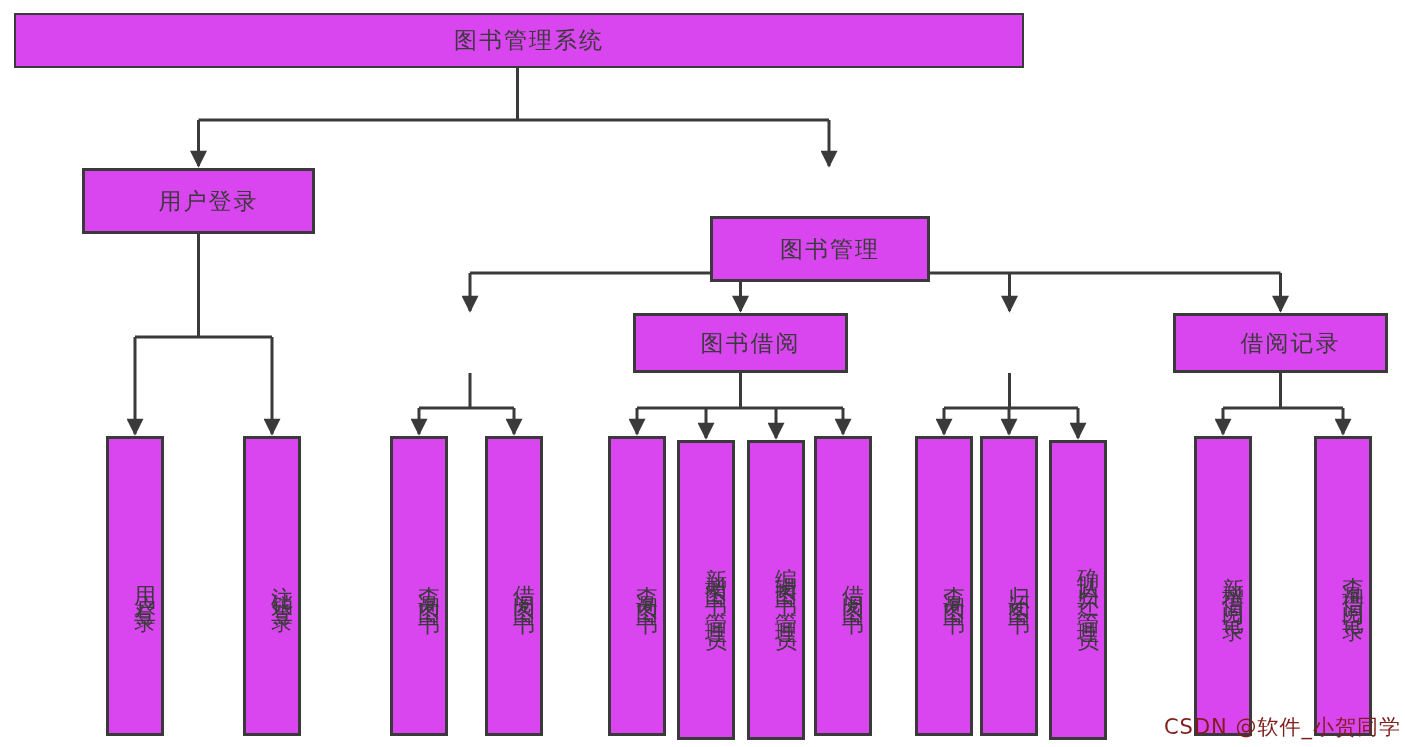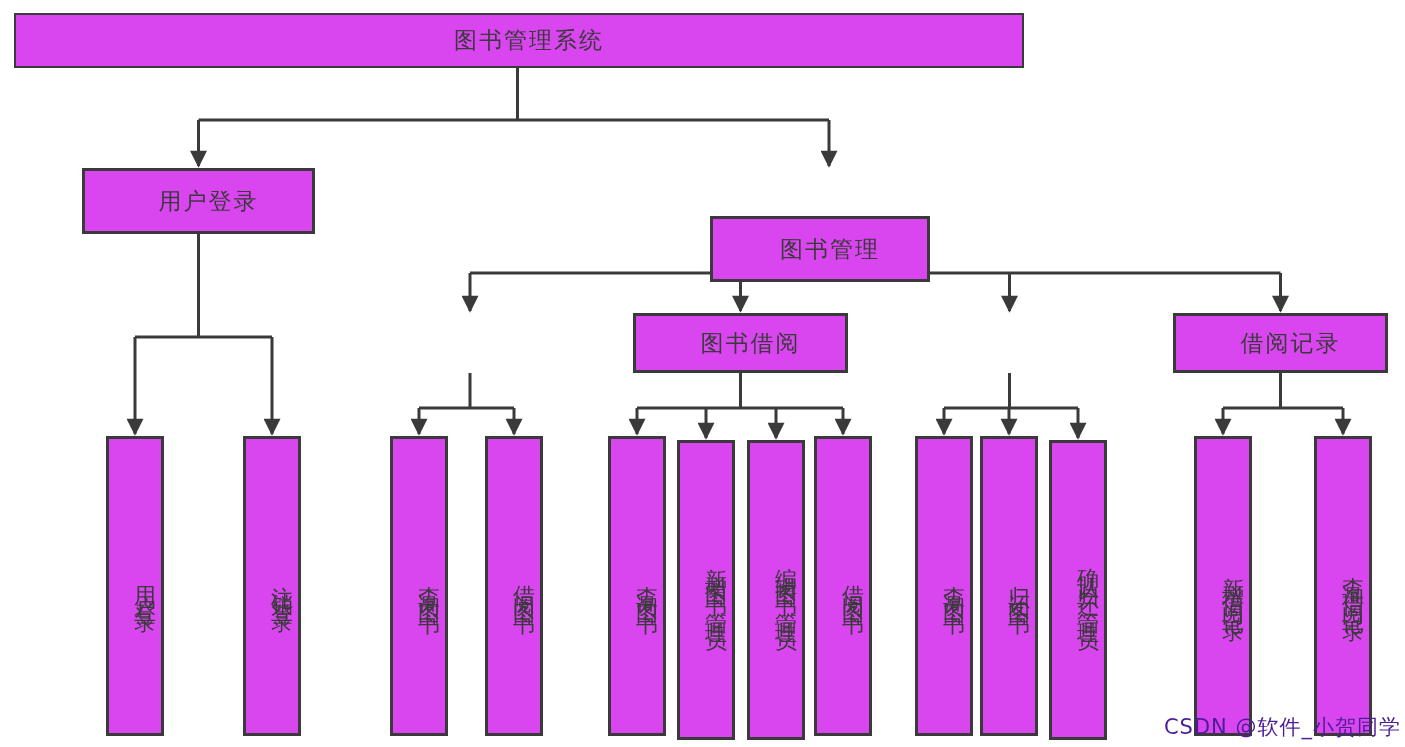--- a/index.html
+++ b/index.html
@@ -48,21 +48,21 @@
     letter-spacing: 9px;
     line-height: 1;
     color: #3a3a3a;
     white-space: nowrap;
   }
   .watermark {
     position: absolute;
     right: 4px;
     bottom: 6px;
     font-size: 21px;
-    color: #4c1d95;
+    color: #7f1d1d;
     z-index: 3;
     letter-spacing: 1px;
     white-space: nowrap;
   }
 </style>
 </head>
 <body>
 
 <div class="canvas">
 

